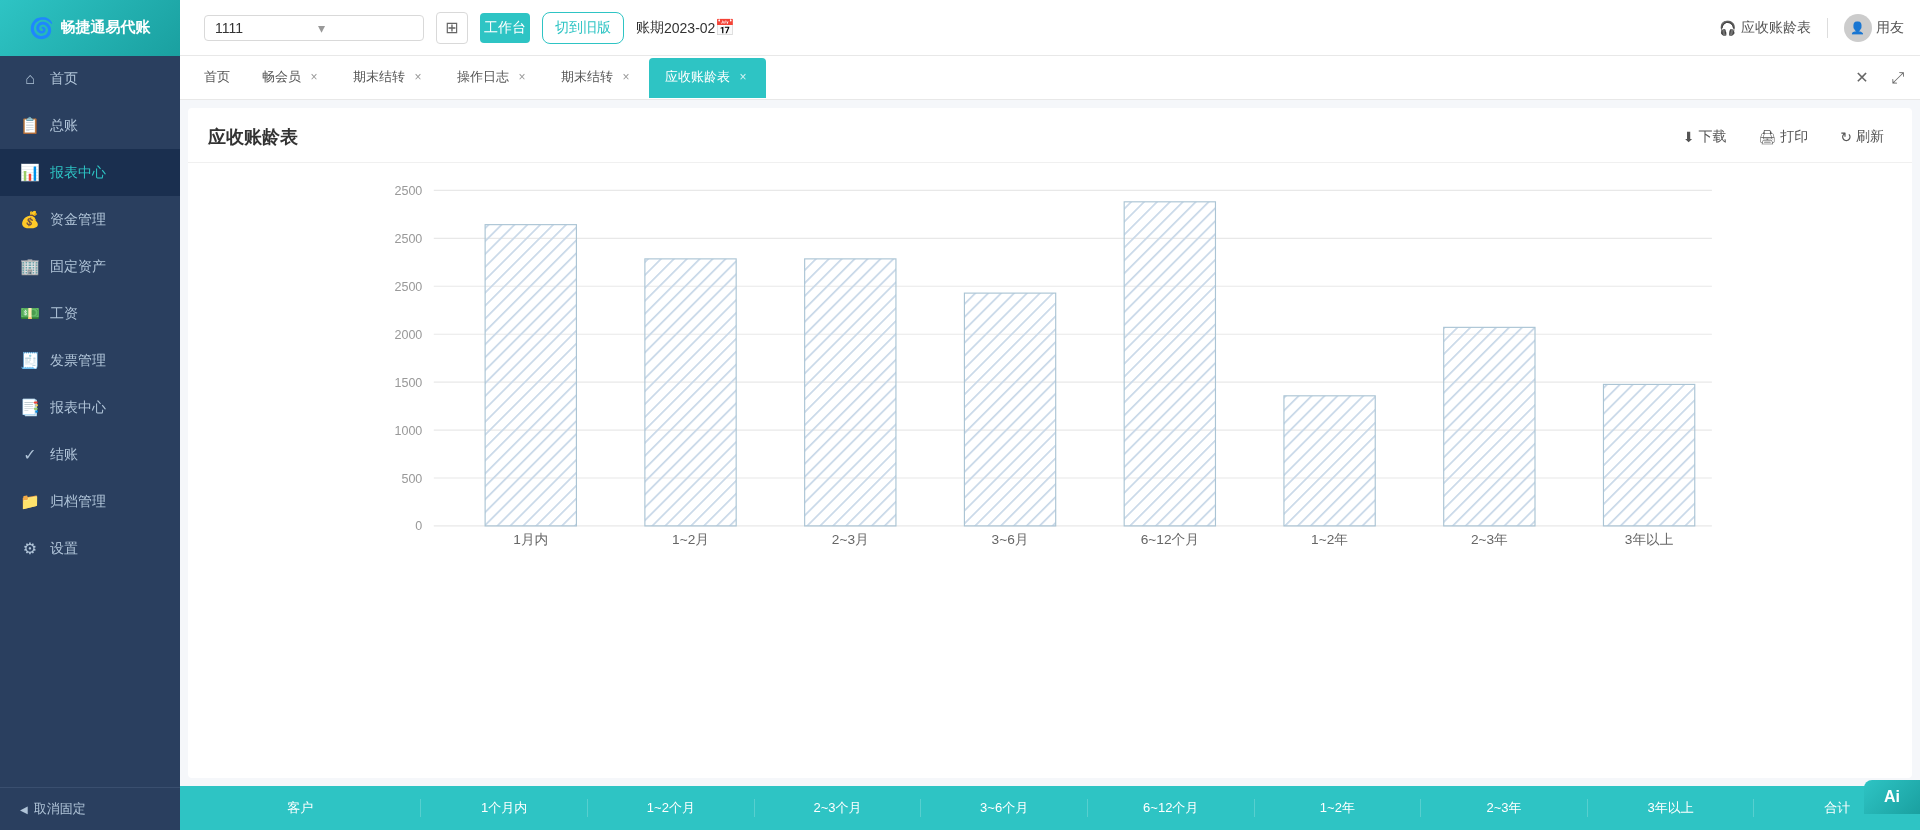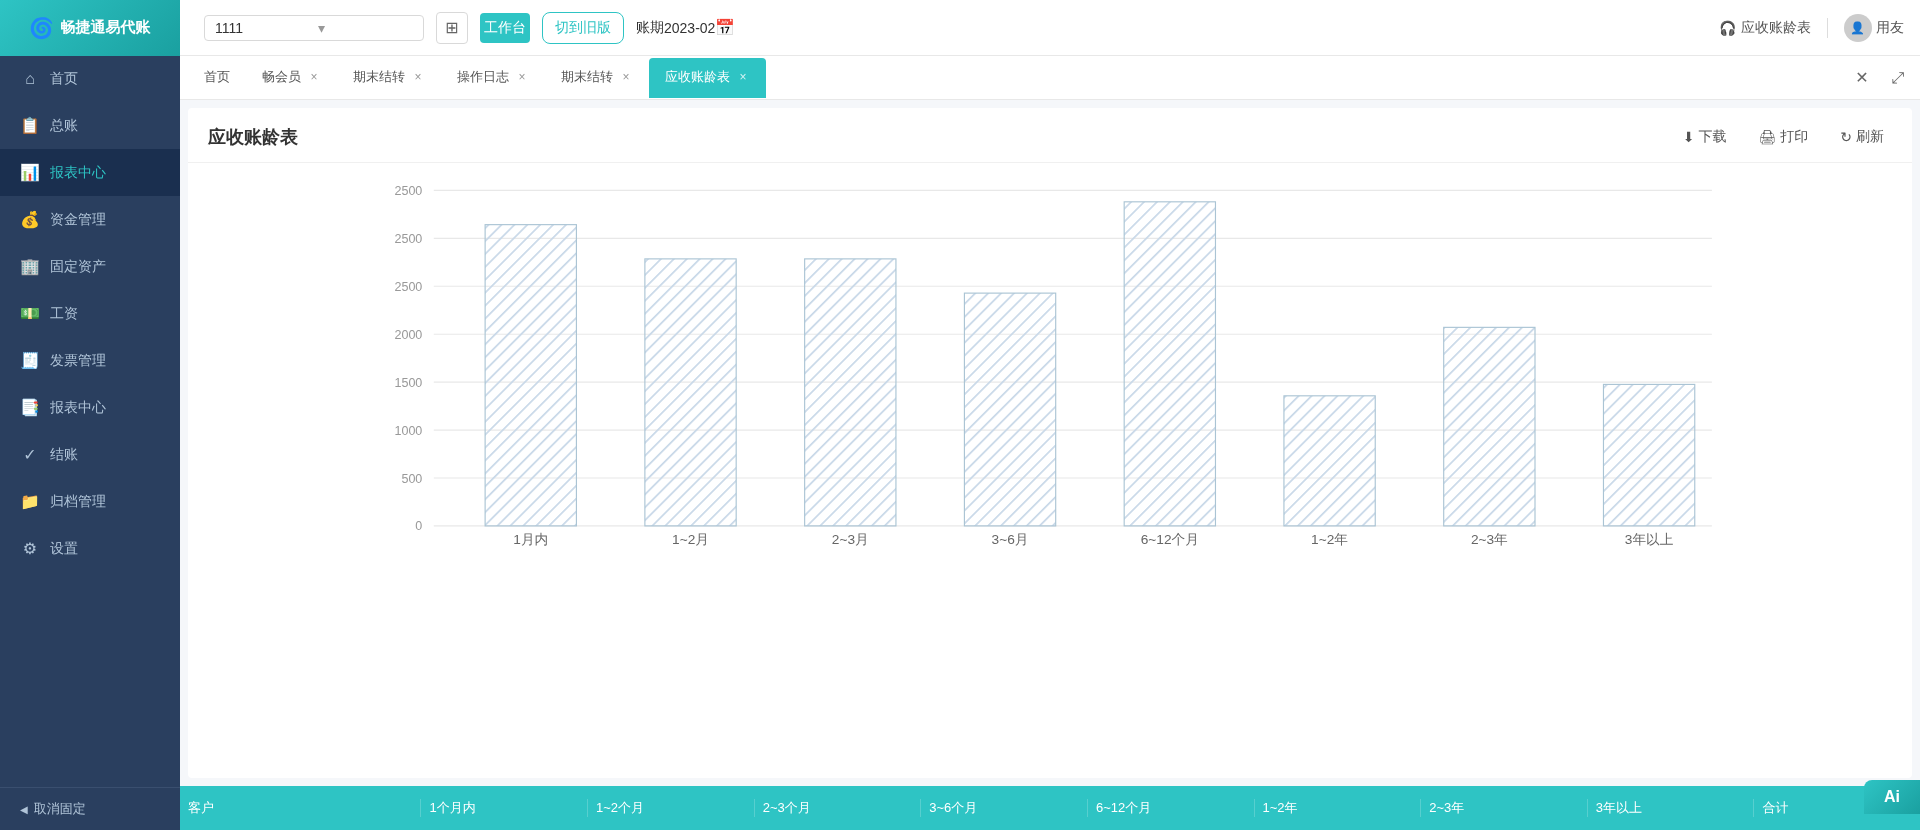--- a/index.html
+++ b/index.html
@@ -245,21 +245,21 @@
     
     .table-header {
       background: #2ec4c4;
       display: flex;
       align-items: center;
       height: 44px;
       flex-shrink: 0;
     }
     .th-cell {
       flex: 1;
-      text-align: left;
+      text-align: center;
       color: #fff;
       font-size: 13px;
       padding: 0 8px;
       border-right: 1px solid rgba(255,255,255,0.2);
     }
     .th-cell:first-child { flex: 1.5; }
     .th-cell:last-child { border-right: none; }
 
     
     .ai-badge {

